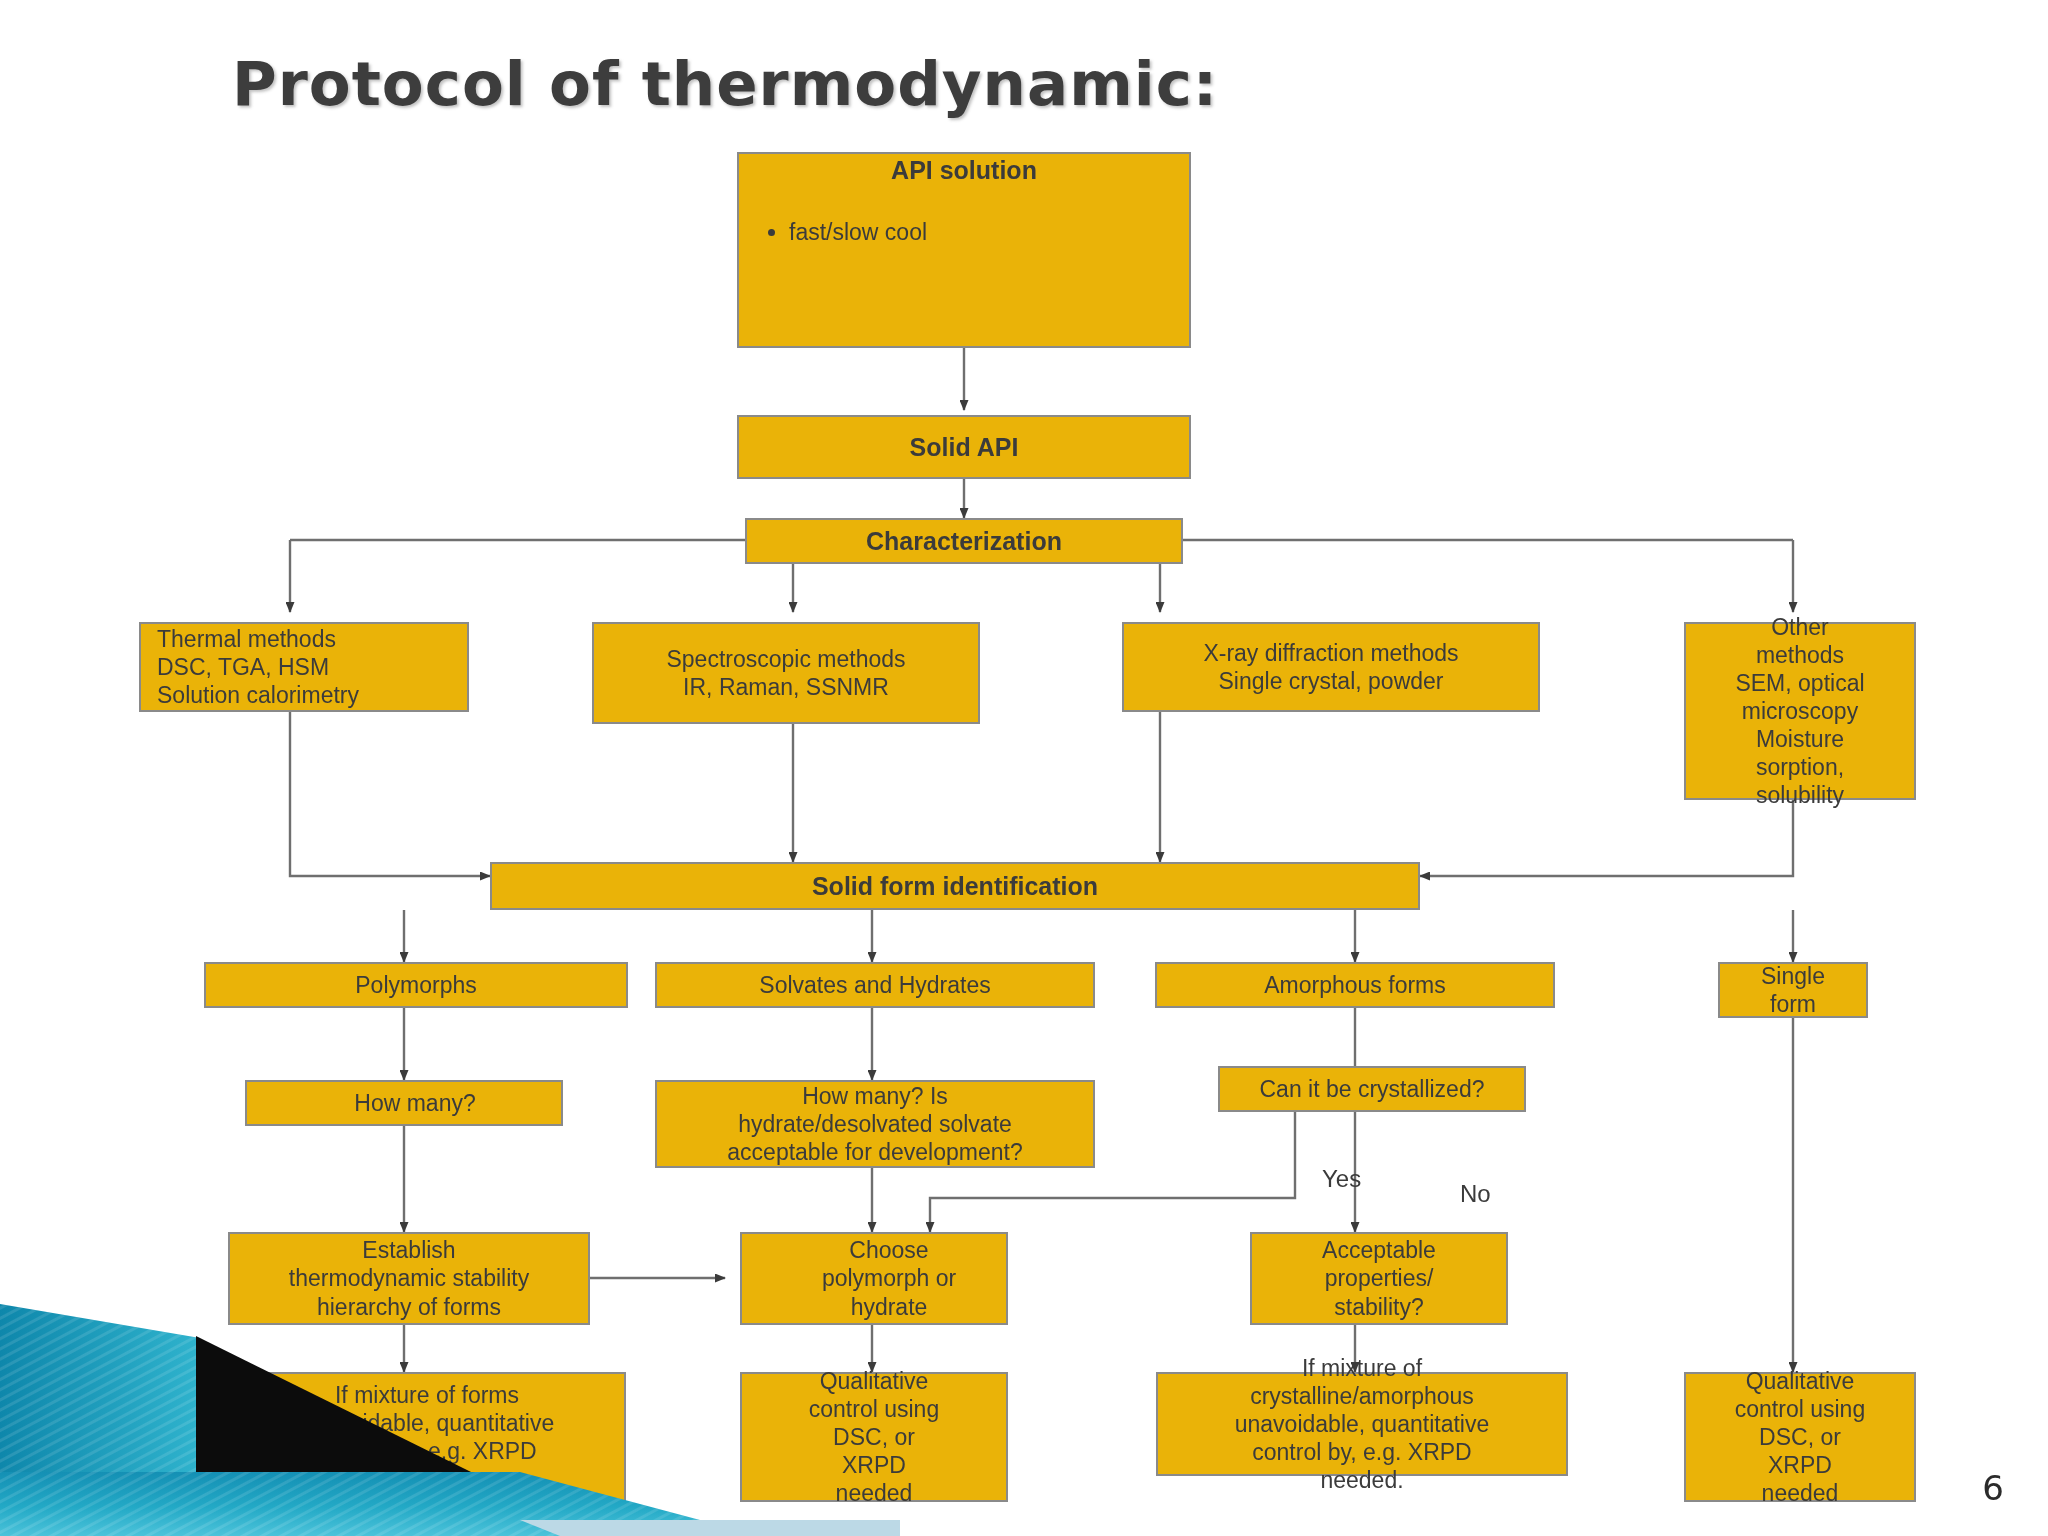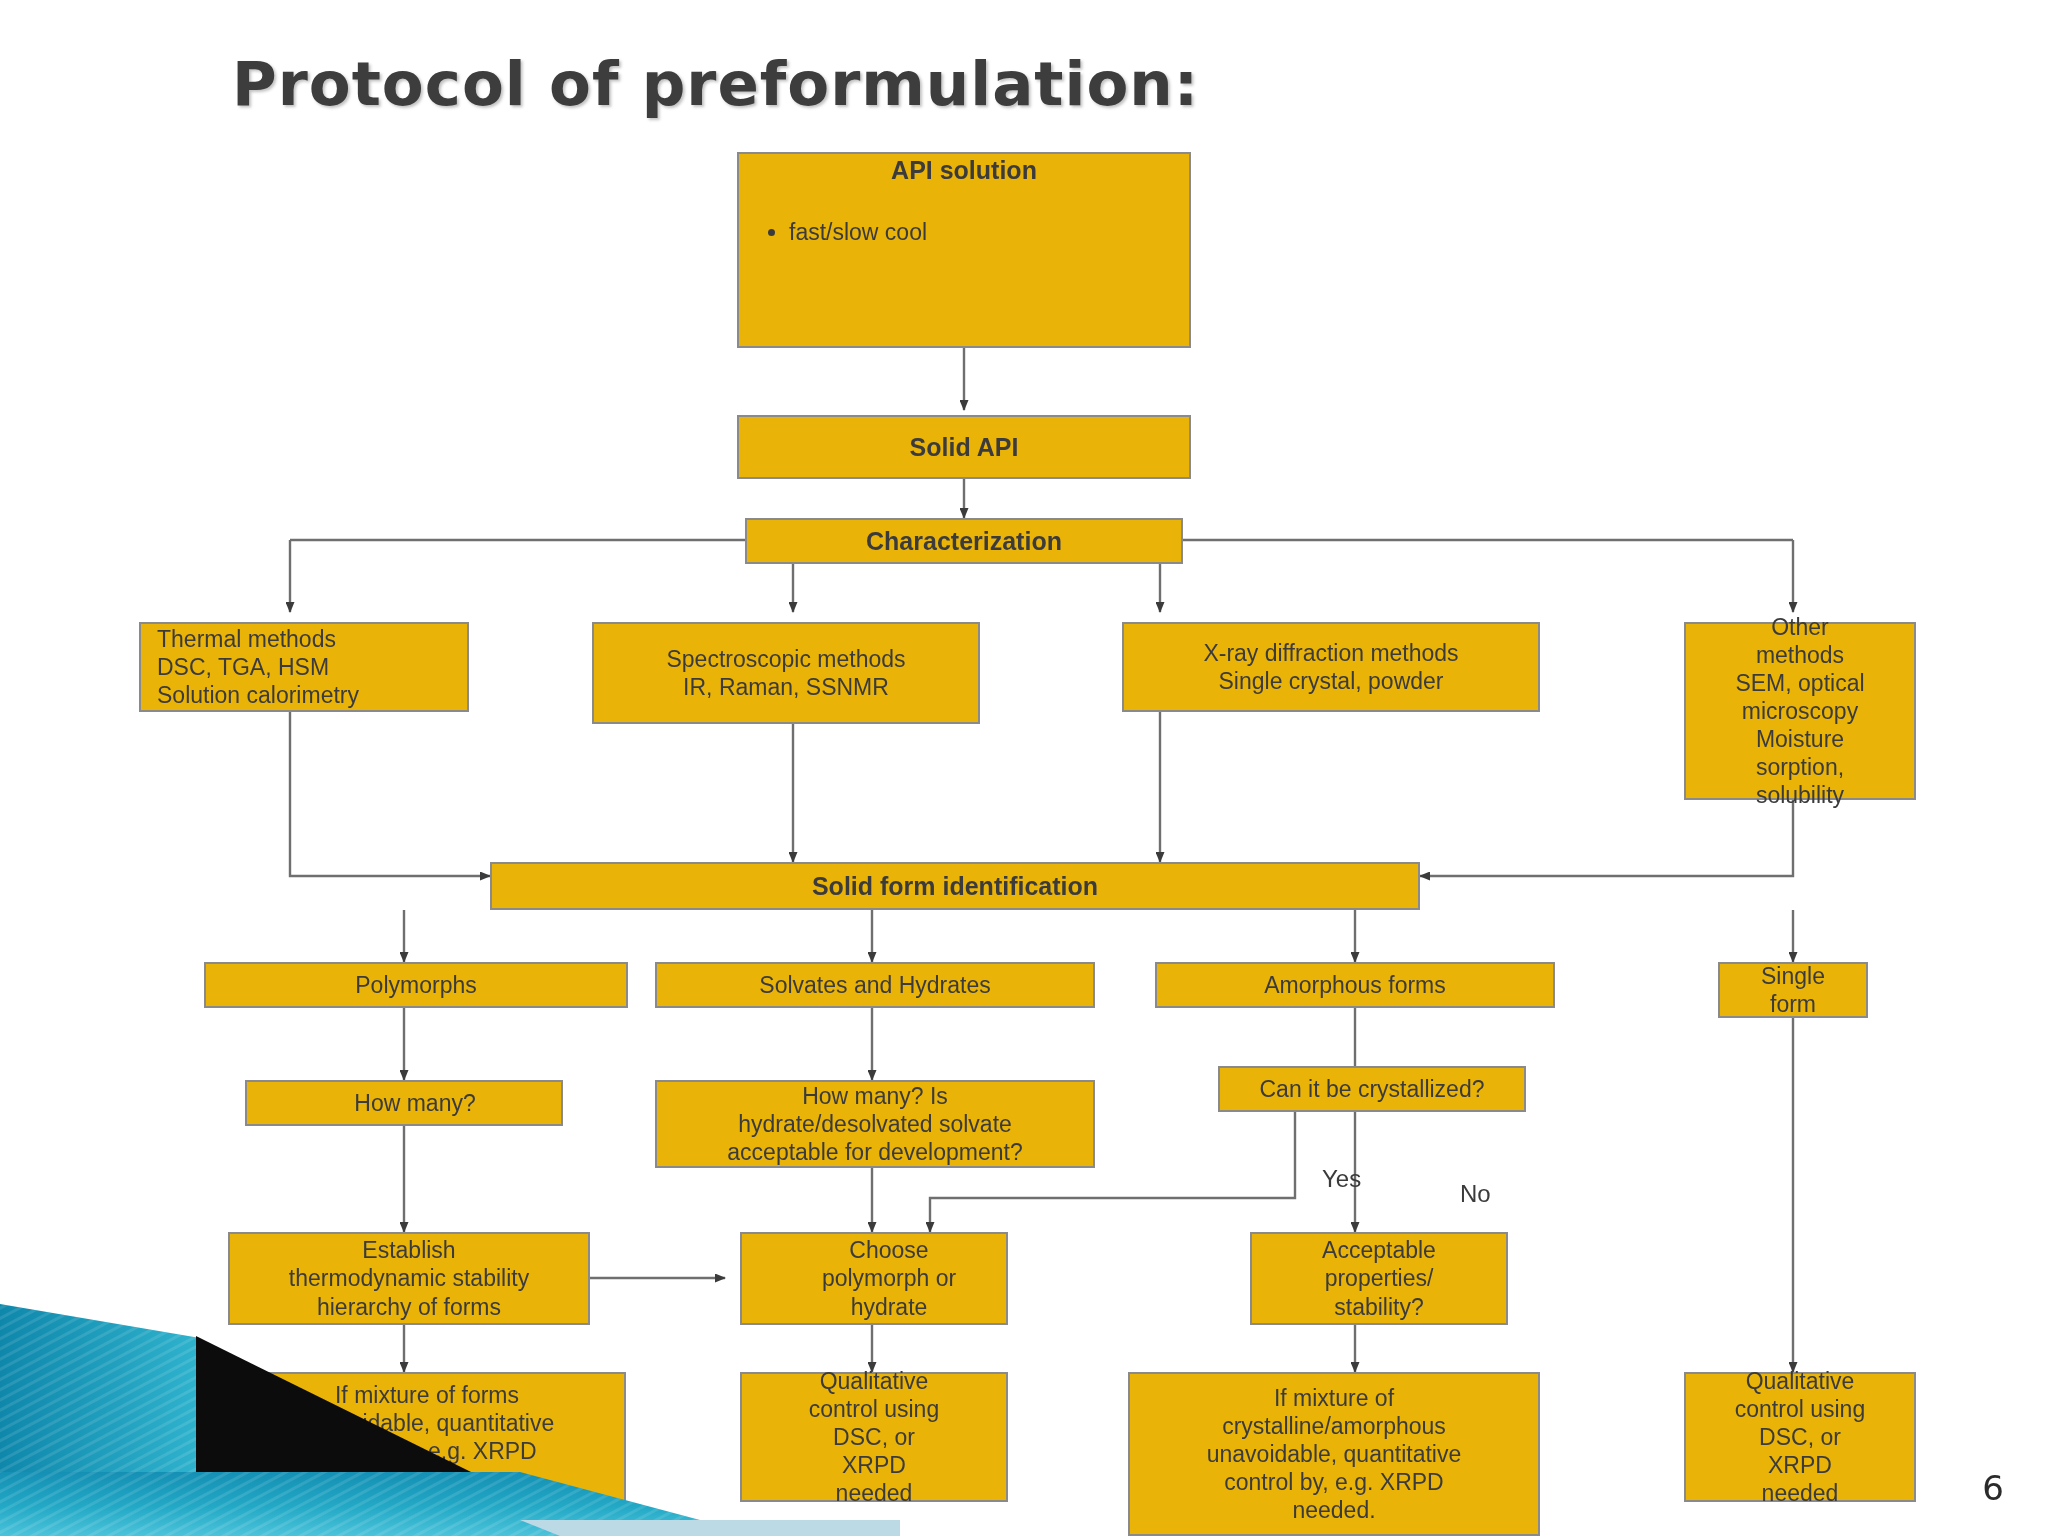--- a/index.html
+++ b/index.html
@@ -262,25 +262,25 @@
 unavoidable, quantitative
 control by, e.g. XRPD
 needed.</div>
 
 <div class="node" style="left:740px;top:1372px;width:268px;height:130px;">Qualitative
 control using
 DSC, or
 XRPD
 needed</div>
 
-<div class="node" style="left:1128px;top:1372px;width:412px;height:164px;">If mixture of
+<div class="node" style="left:1156px;top:1372px;width:412px;height:104px;">If mixture of
 crystalline/amorphous
 unavoidable, quantitative
 control by, e.g. XRPD
 needed.</div>
 
 <div class="node" style="left:1684px;top:1372px;width:232px;height:130px;">Qualitative
 control using
 DSC, or
 XRPD
 needed</div>
 
-<div id="slide-title">Protocol of preformulation:</div>
+<div id="slide-title">Protocol of thermodynamic:</div>
 
 </body></html>

